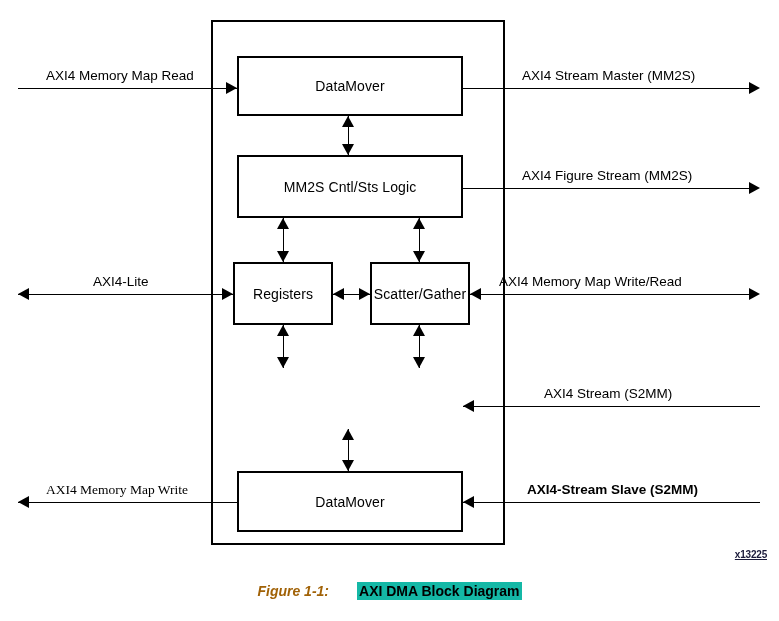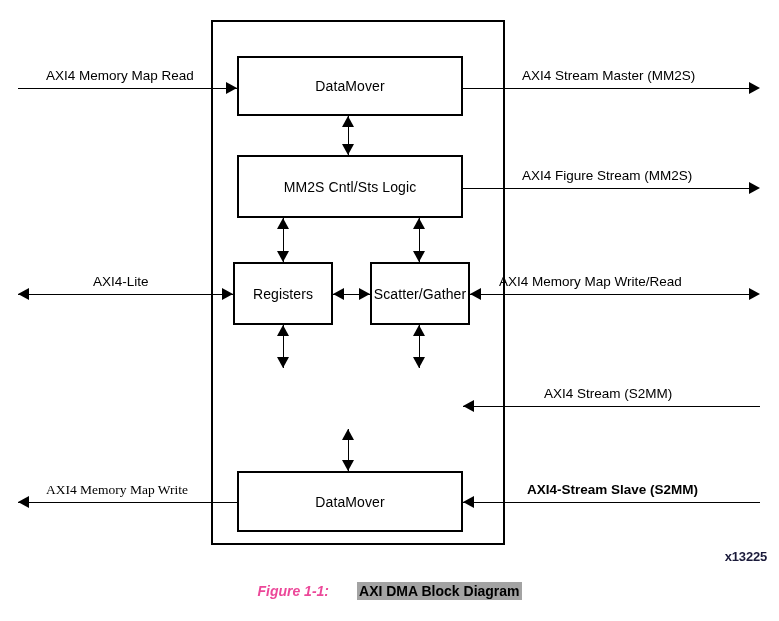--- a/index.html
+++ b/index.html
@@ -87,37 +87,38 @@
     left: 0;
     top: 583px;
     width: 779px;
     text-align: center;
     font-size: 14px;
     white-space: nowrap;
   }
   .caption-num {
     font-style: italic;
     font-weight: bold;
-    color: #ec4899;
+    color: #a16207;
   }
   .caption-title {
     font-weight: bold;
     color: #000000;
-    background: #a3a3a3;
+    background: #14b8a6;
     margin-left: 28px;
     padding: 1px 2px;
   }
   .figure-ref {
     position: absolute;
     right: 12px;
     top: 549px;
-    font-size: 13px;
+    font-size: 10px;
     font-weight: bold;
     color: #1a1a3a;
     letter-spacing: -0.2px;
+    text-decoration: underline;
   }
 </style>
 </head>
 <body>
 
 <div id="figure">
 
   <div class="outer-box" style="left:211px; top:20px; width:294px; height:525px;"></div>
 
   <div class="box" style="left:237px; top:56px; width:226px; height:60px;">

